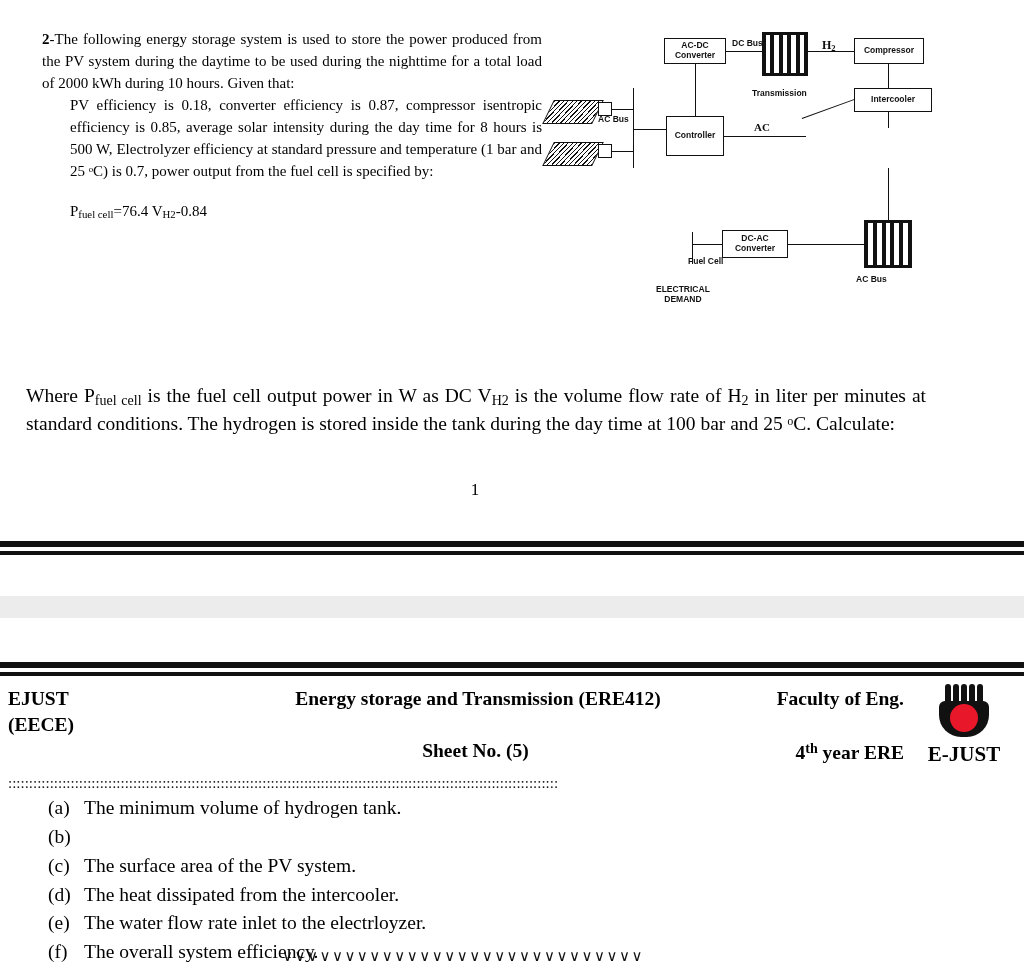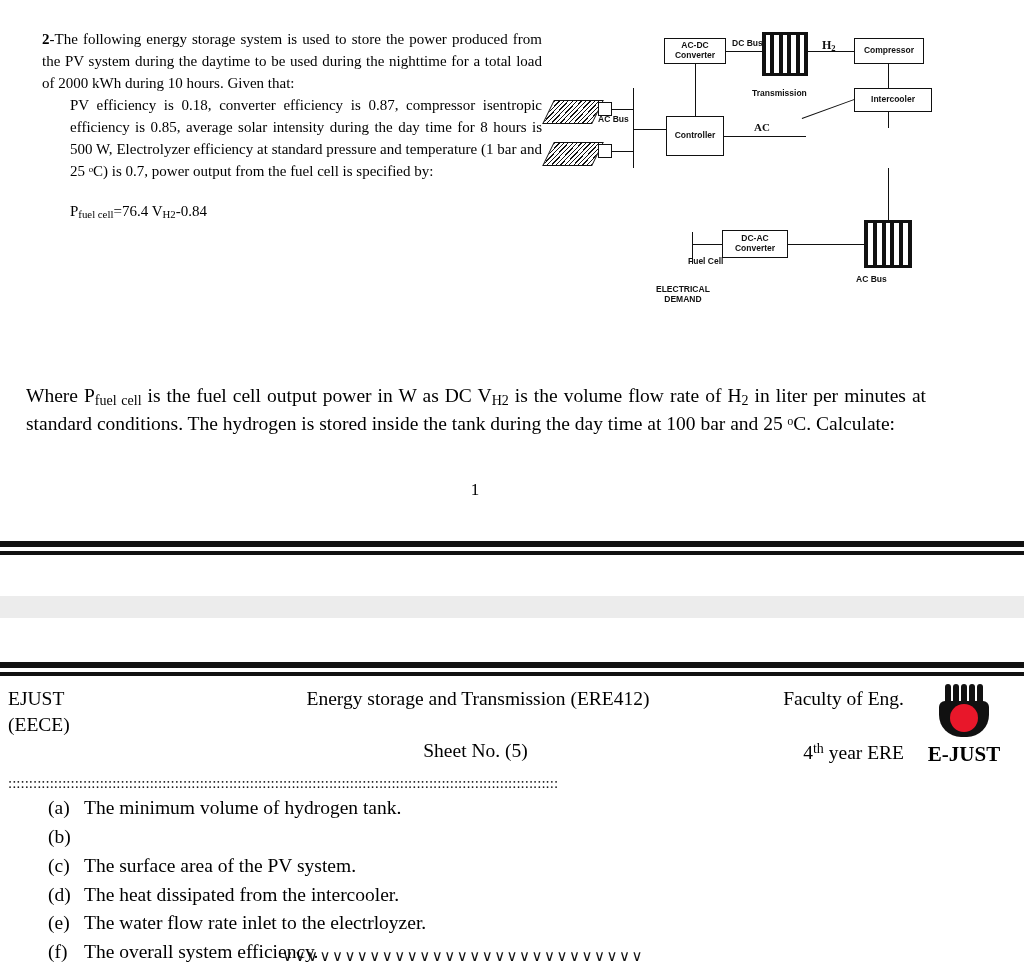--- a/index.html
+++ b/index.html
@@ -157,21 +157,21 @@
     left: 0; top: 678px;
     width: 1024px;
     height: 286px;
     background: #ffffff;
   }
   .hdr {
     position: absolute;
     left: 8px;
     top: 10px;
     width: 1008px;
-    font-weight: normal;
+    font-weight: bold;
     font-size: 19.5px;
   }
   .hdr-row {
     position: relative;
     height: 28px;
   }
   .hdr-left { position: absolute; left: 0; top: 0; }
   .hdr-center { position: absolute; left: 0; top: 0; width: 940px; text-align: center; }
   .hdr-right { position: absolute; right: 112px; top: 0; }
   .hdr-sub { position: absolute; left: 0; top: 26px; }

